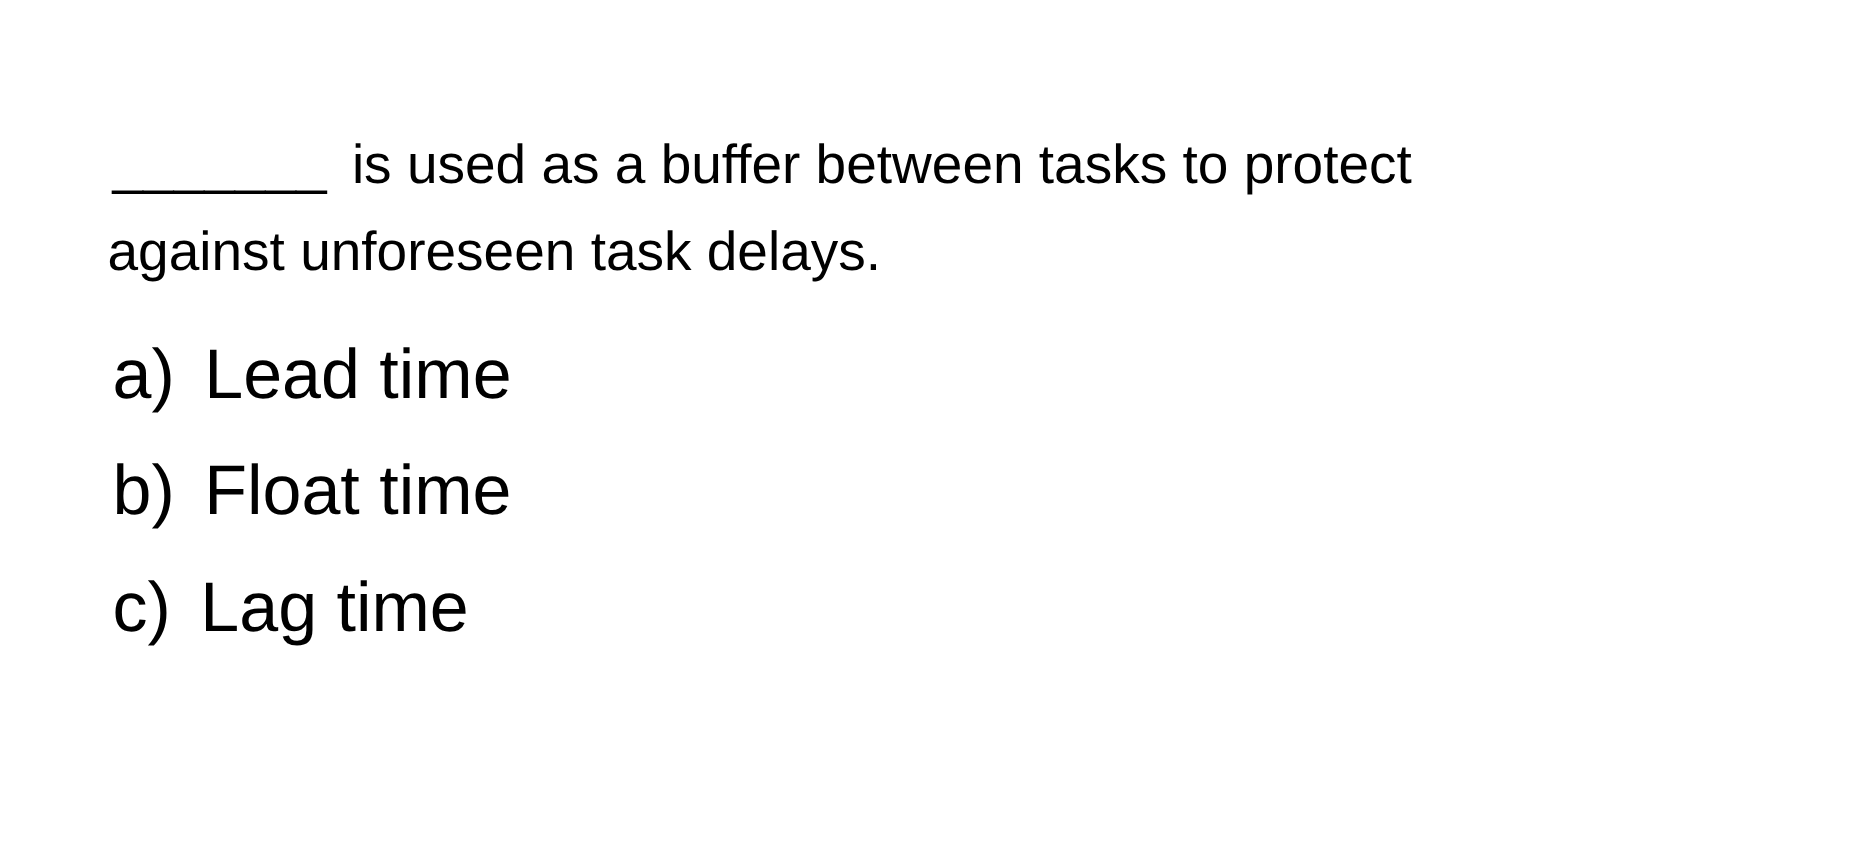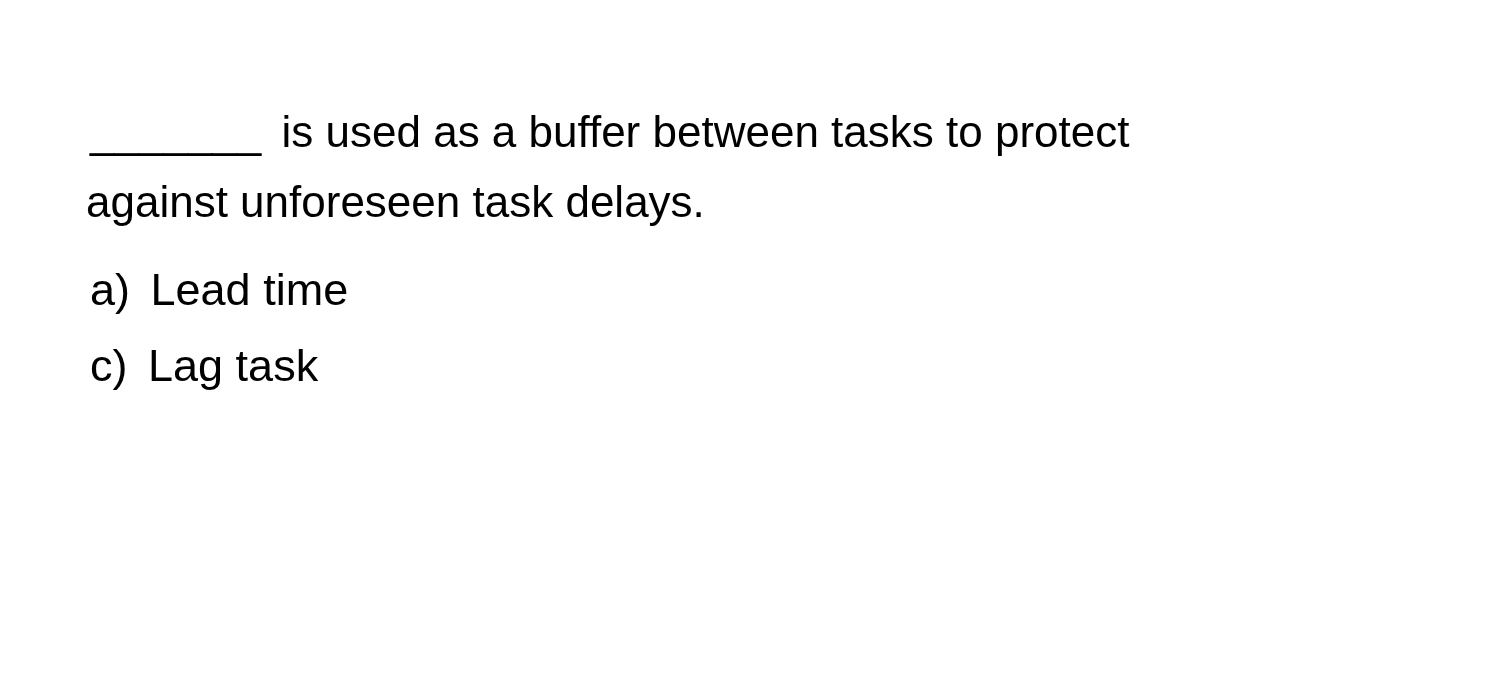--- a/index.html
+++ b/index.html
@@ -18,33 +18,37 @@
     .question-container {
       max-width: 1100px;
     }
     .question-text {
       font-size: 44px;
       line-height: 1.6;
       font-weight: 400;
       margin-bottom: 16px;
     }
     .option {
-      font-size: 45px;
+      font-size: 56px;
       line-height: 1.6;
       font-weight: 400;
     }
   </style>
 </head>
 <body>
 
 <div class="question-container">
   <div class="question-text">
     <span>_______</span><span> is used as a buffer between tasks to protect against unforeseen task delays.</span>
   </div>
   <div class="option">
     <span>a)</span>
     <span>Lead time</span>
   </div>
   <div class="option">
+    <span>b)</span>
+    <span>Float time</span>
+  </div>
+  <div class="option">
     <span>c)</span>
-    <span>Lag task</span>
+    <span>Lag time</span>
   </div>
 </div>
 
 </body></html>

